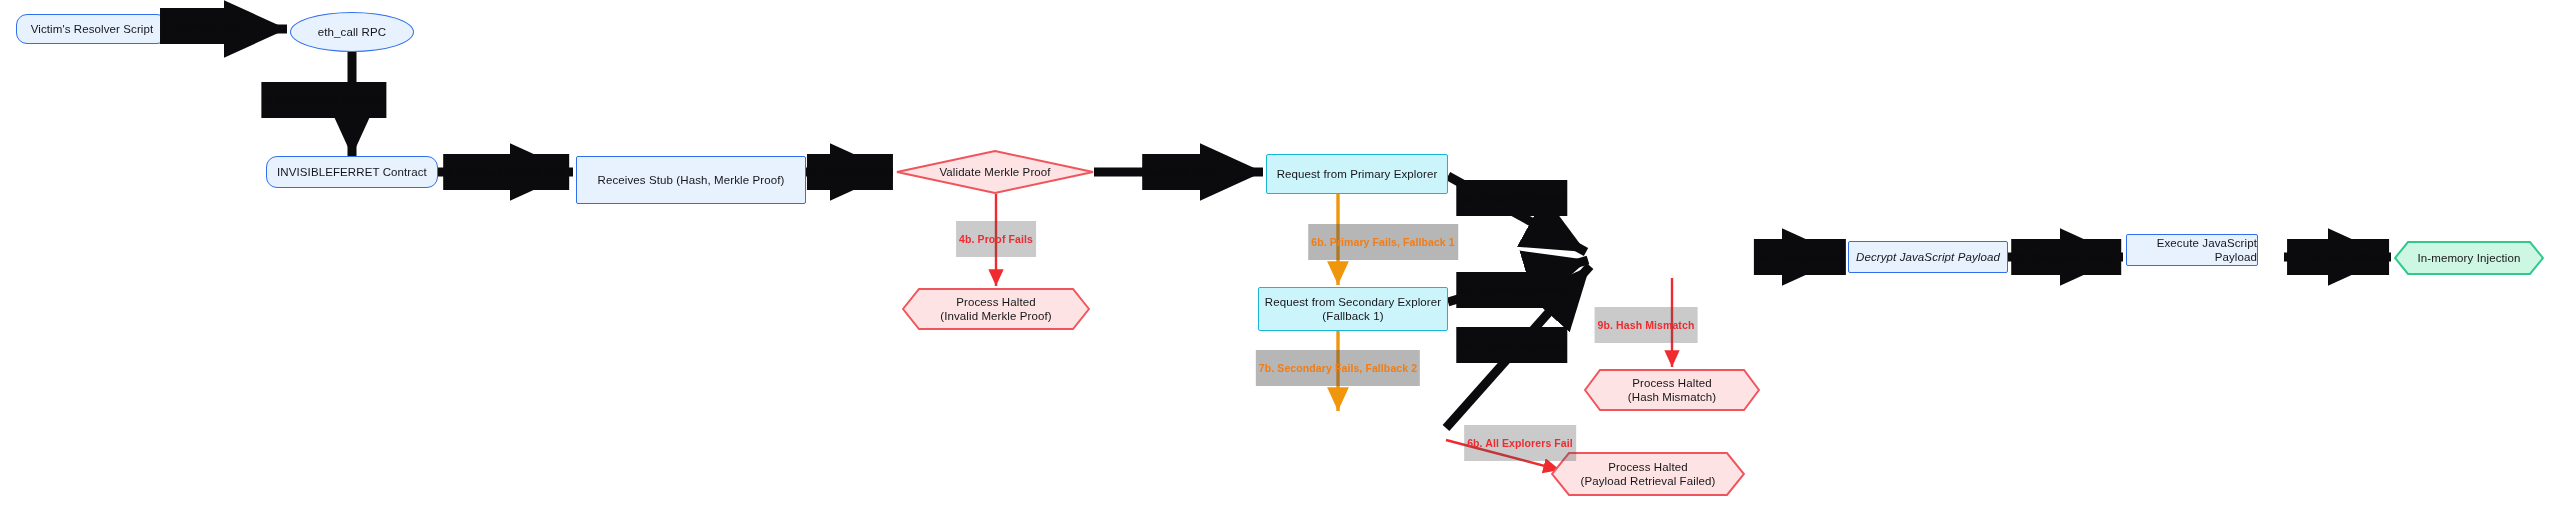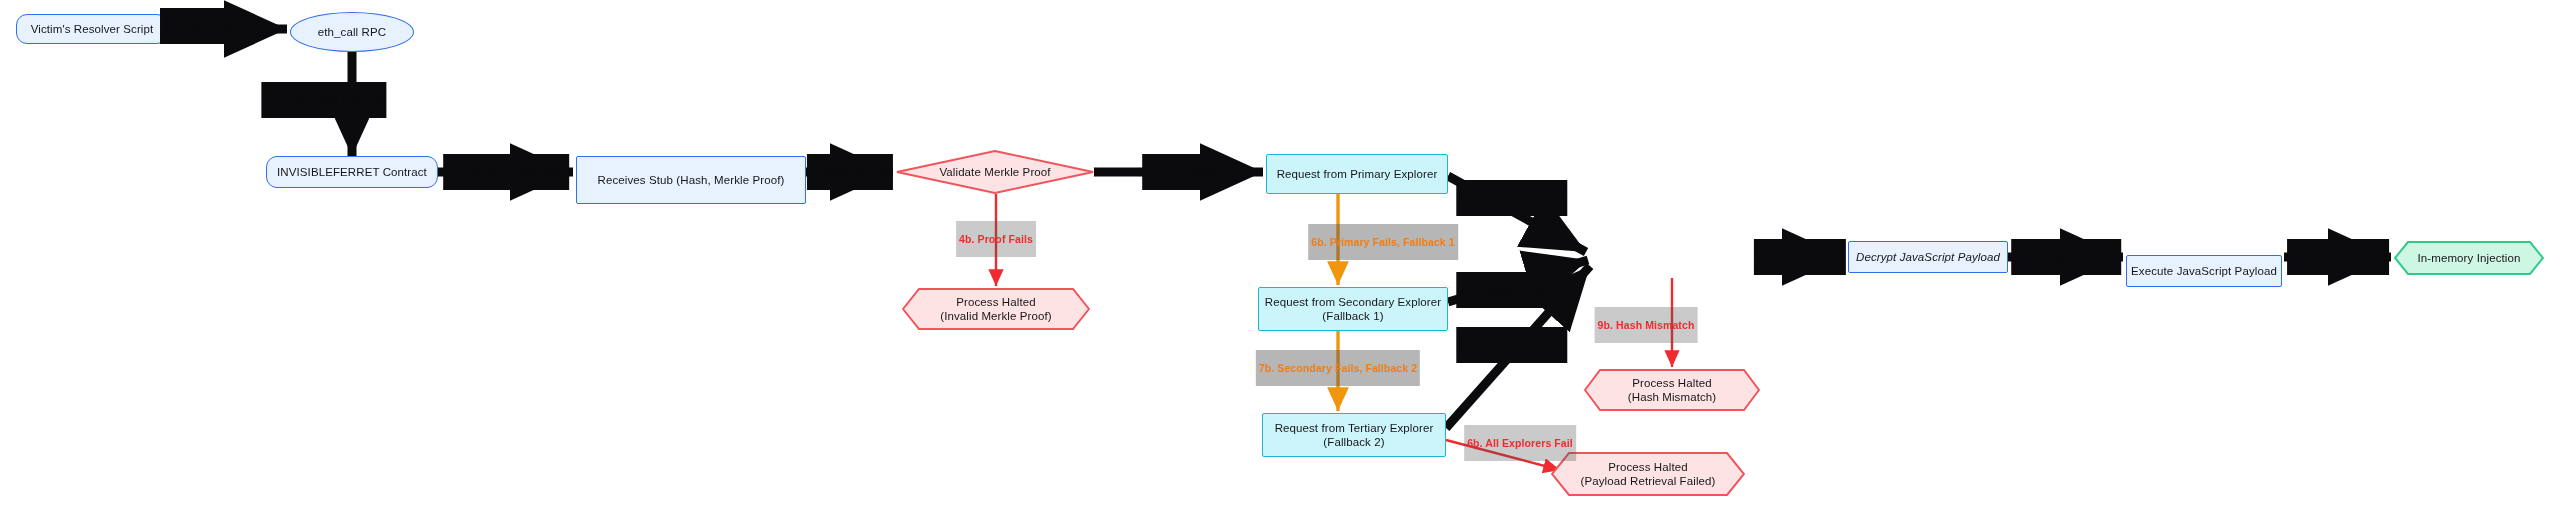--- a/index.html
+++ b/index.html
@@ -210,24 +210,20 @@
     </svg>
     <span class="label">Process Halted
 (Invalid Merkle Proof)</span>
   </div>
 
   <div class="node n-cyan" style="left:1258px; top:287px; width:190px; height:44px;">
     <span class="label">Request from Secondary Explorer
 (Fallback 1)</span>
   </div>
 
-  <div class="node n-cyan" style="left:1262px; top:413px; width:184px; height:44px;">
-    <span class="label">Request from Tertiary Explorer
-(Fallback 2)</span>
-  </div>
 
 
   <div class="node n-hex red" style="left:1584px; top:369px; width:176px; height:42px;">
     <svg class="hexline" viewBox="0 0 176 42" preserveAspectRatio="none">
       <polygon points="16,1 160,1 175,21 160,41 16,41 1,21" fill="#fde3e3" stroke="#f0545c" stroke-width="2"></polygon>
     </svg>
     <span class="label">Process Halted
 (Hash Mismatch)</span>
   </div>
 
@@ -236,21 +232,21 @@
       <polygon points="18,1 176,1 193,22 176,43 18,43 1,22" fill="#fde3e3" stroke="#f0545c" stroke-width="2"></polygon>
     </svg>
     <span class="label">Process Halted
 (Payload Retrieval Failed)</span>
   </div>
 
   <div class="node n-process" style="left:1848px; top:241px; width:160px; height:32px;font-style:italic;">
     <span class="label">Decrypt JavaScript Payload</span>
   </div>
 
-  <div class="node n-process" style="left:2126px; top:255px; width:156px; height:32px;">
+  <div class="node n-process" style="left:2126px; top:234px; width:132px; height:32px;text-align:right;">
     <span class="label">Execute JavaScript Payload</span>
   </div>
 
   <div class="node n-hex green" style="left:2394px; top:241px; width:150px; height:34px;">
     <svg class="hexline" viewBox="0 0 150 34" preserveAspectRatio="none">
       <polygon points="14,1 136,1 149,17 136,33 14,33 1,17" fill="#cdf7e2" stroke="#2fc98c" stroke-width="2"></polygon>
     </svg>
     <span class="label">In-memory Injection</span>
   </div>
 

